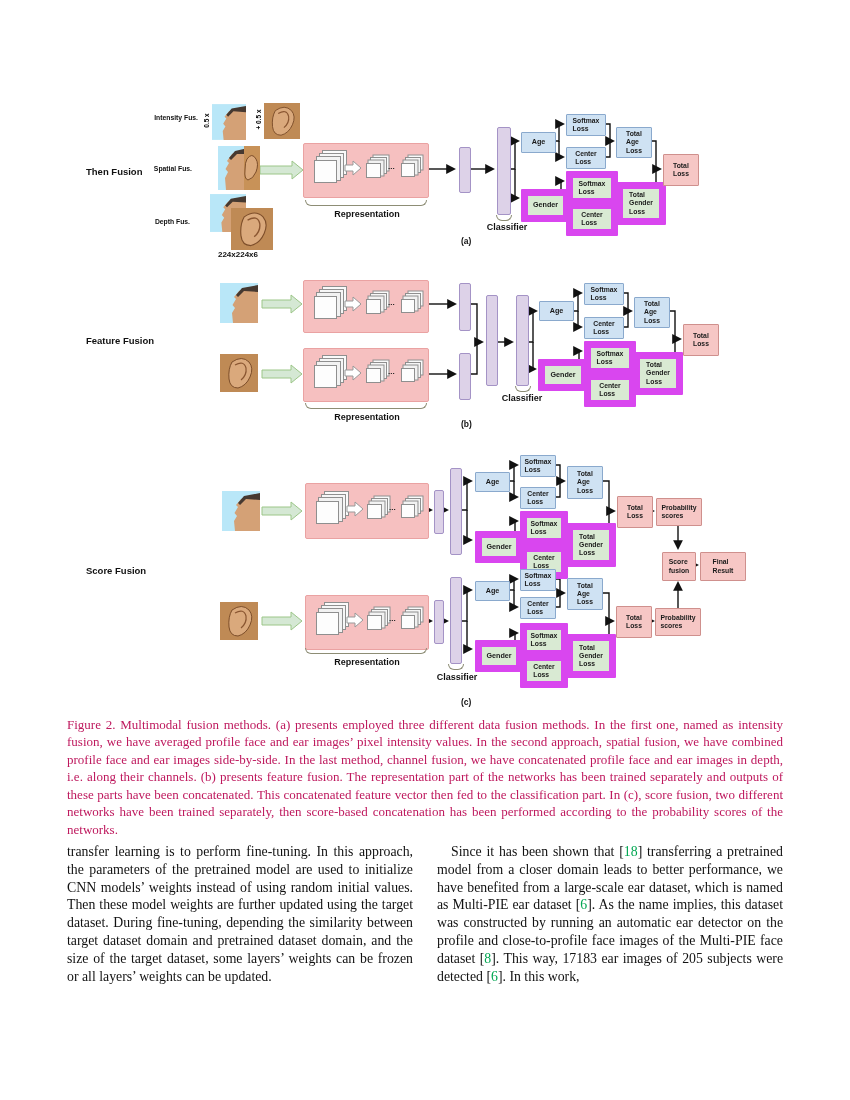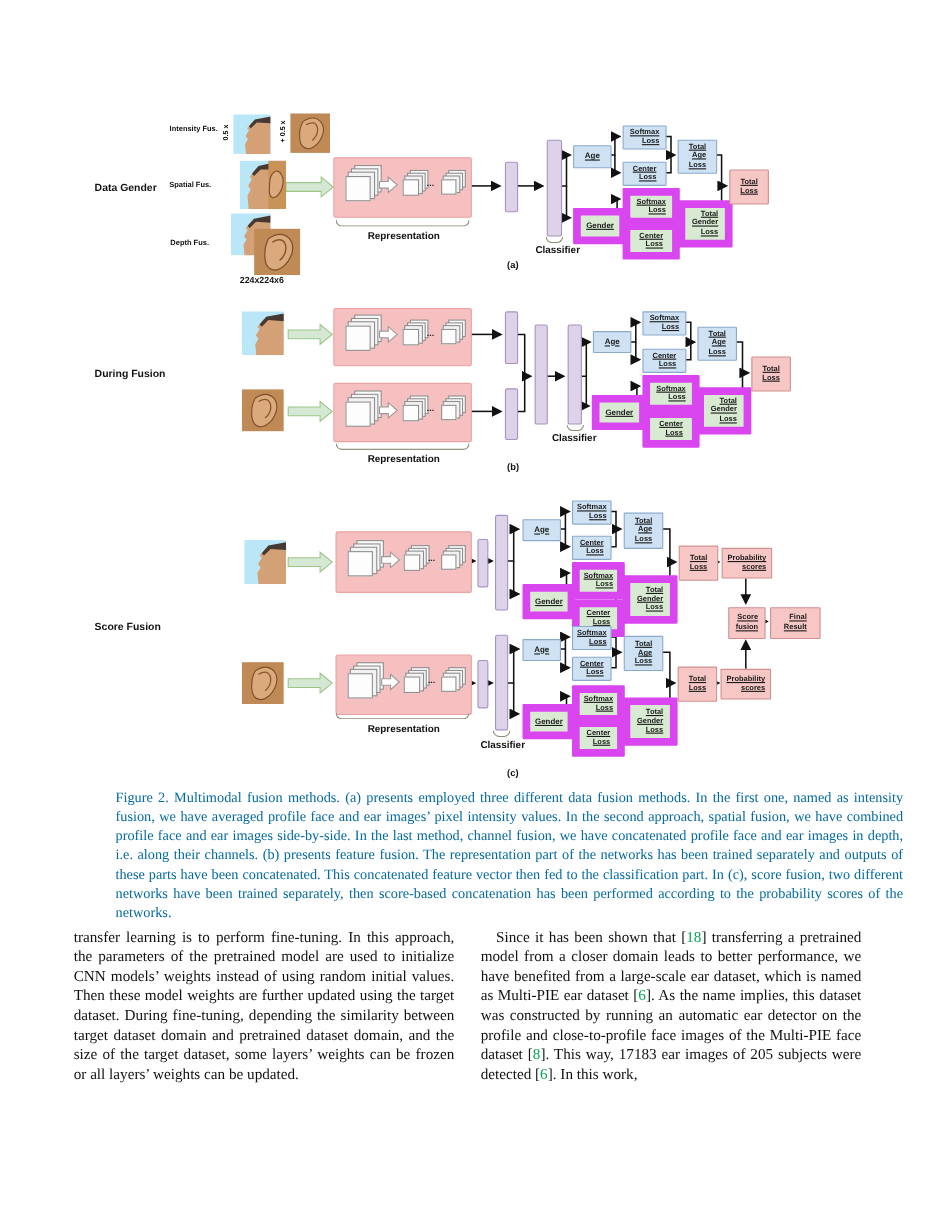--- a/index.html
+++ b/index.html
@@ -1,22 +1,22 @@
 <!DOCTYPE html>
 <html><head>
 <meta charset="utf-8">
 <style>
   html,body{margin:0;padding:0;}
   body{width:850px;height:1100px;background:#ffffff;position:relative;overflow:hidden;
        font-family:"Liberation Serif",serif;}
   #connector-layer{position:absolute;left:0;top:0;z-index:1;pointer-events:none;}
   
   .node{position:absolute;z-index:2;display:flex;align-items:center;justify-content:center;
-        text-align:right;font:bold 6.8px "Liberation Sans",sans-serif;line-height:1.18;
-        white-space:pre-line;border-radius:1px;color:#1a1a1a;text-decoration:underline;}
+        text-align:left;font:bold 6.8px "Liberation Sans",sans-serif;line-height:1.18;
+        white-space:pre-line;border-radius:1px;color:#1a1a1a;}
   .blue{background:#cfe2f3;border:1px solid #8aa9cd;}
   .green{background:#d9ead3;border:7px solid #d946ef;}
   .pink{background:#f6c7c5;border:1px solid #cf908d;}
   .vbar{position:absolute;z-index:2;background:#ddd2e8;border:1px solid #a493c6;border-radius:2px;}
   .cnn{position:absolute;z-index:2;background:#f6c0c0;border:1px solid #eaa2a2;border-radius:2px;}
   .stack{position:absolute;background:#fdfdfd;border:1px solid #8f8f8f;
          box-shadow:3px -3px 0 0 #f2f2f2,3px -3px 0 1px #8f8f8f,
                     6px -6px 0 0 #f6f6f6,6px -6px 0 1px #8f8f8f,
                     9px -9px 0 0 #fafafa,9px -9px 0 1px #8f8f8f;}
   .stack.sm{box-shadow:2.5px -2.5px 0 0 #f2f2f2,2.5px -2.5px 0 1px #8f8f8f,
@@ -26,21 +26,21 @@
   .brace{position:absolute;z-index:2;height:5px;border:1px solid #8d8d75;border-top:none;
          border-radius:0 0 6px 6px;}
   .sect-title{position:absolute;z-index:2;font:bold 9.5px "Liberation Sans",sans-serif;color:#111;}
   .row-label{position:absolute;z-index:2;font:bold 6.8px "Liberation Sans",sans-serif;color:#111;text-align:right;}
   .rep-label{position:absolute;z-index:2;font:bold 9px "Liberation Sans",sans-serif;color:#111;text-align:center;}
   .tag{position:absolute;z-index:2;font:bold 8.5px "Liberation Sans",sans-serif;color:#111;}
   .rot{transform:rotate(-90deg);transform-origin:center;font:bold 6.5px "Liberation Sans",sans-serif;
        position:absolute;z-index:2;text-align:center;}
   .imgbox{position:absolute;z-index:2;line-height:0;}
   .caption{position:absolute;left:67px;top:716px;width:716px;z-index:2;
-           font-size:13px;line-height:1.345;text-align:justify;color:#0369a1;margin-left:38px;}
+           font-size:13px;line-height:1.345;text-align:justify;color:#be185d;}
   .bodycol{position:absolute;top:843px;width:346px;z-index:2;font-size:13.8px;
            line-height:1.29;text-align:justify;color:#111;}
   .cite{color:#00a651;}
 </style>
 </head>
 <body>
 
 <svg id="connector-layer" width="850" height="1100">
   <defs>
     <marker id="arw" viewBox="0 0 10 10" refX="8" refY="5" markerWidth="7" markerHeight="7" orient="auto">
@@ -120,21 +120,21 @@
     <path d="M515 649 V664 H517" marker-end="url(#arw)"></path>
     <path d="M554 633 H560 V649 H563" marker-end="url(#arw)"></path>
     <path d="M554 664 H560 V649"></path>
     <path d="M601 593 H609 V621 H613" marker-end="url(#arw)"></path>
     <path d="M602 649 H609 V621"></path>
     <path d="M649 621 H653" marker-end="url(#arw)"></path>
     <path d="M678 608 V583" marker-end="url(#arw)"></path>
   </g>
 </svg>
 
-<div class="sect-title" style="left:86px;top:166px">Data Gender</div>
+<div class="sect-title" style="left:86px;top:166px">Then Fusion</div>
 <div class="row-label" style="left:150px;top:114px;width:48px">Intensity Fus.</div>
 <div class="row-label" style="left:150px;top:165px;width:42px">Spatial Fus.</div>
 <div class="row-label" style="left:150px;top:218px;width:40px">Depth Fus.</div>
 <div class="rot" style="left:190px;top:117px;width:32px">0.5 x</div>
 <div class="rot" style="left:239px;top:116px;width:38px">+ 0.5 x</div>
 
 <div class="imgbox" style="left:212px;top:103px">
   <svg width="34" height="38" viewBox="0 0 38 40">
       <rect width="38" height="40" fill="#b9e7f8"></rect>
       <polygon points="13,40 12,30 15,25 12.5,22 16,16 14,14 19,8 26,5 38,3 38,40" fill="#d4a176"></polygon>
@@ -203,21 +203,21 @@
 Loss</div>
 <div class="node green" style="left:566px;top:202px;width:38px;height:20px">Center
 Loss</div>
 <div class="node green" style="left:616px;top:182px;width:36px;height:29px">Total
 Gender
 Loss</div>
 <div class="node pink" style="left:663px;top:154px;width:34px;height:30px">Total
 Loss</div>
 <div class="tag" style="left:461px;top:236px">(a)</div>
 
-<div class="sect-title" style="left:86px;top:335px">During Fusion</div>
+<div class="sect-title" style="left:86px;top:335px">Feature Fusion</div>
 <div class="imgbox" style="left:220px;top:283px">
   <svg width="38" height="40" viewBox="0 0 38 40">
       <rect width="38" height="40" fill="#b9e7f8"></rect>
       <polygon points="13,40 12,30 15,25 12.5,22 16,16 14,14 19,8 26,5 38,3 38,40" fill="#d4a176"></polygon>
       <polygon points="16,12 22,5 38,2 38,9 24,8 18,14" fill="#463931"></polygon>
     </svg>
 </div>
 <div class="imgbox" style="left:220px;top:353px">
   <svg width="38" height="40" viewBox="0 0 38 38">
       <rect width="38" height="38" fill="#bf8a55"></rect>

